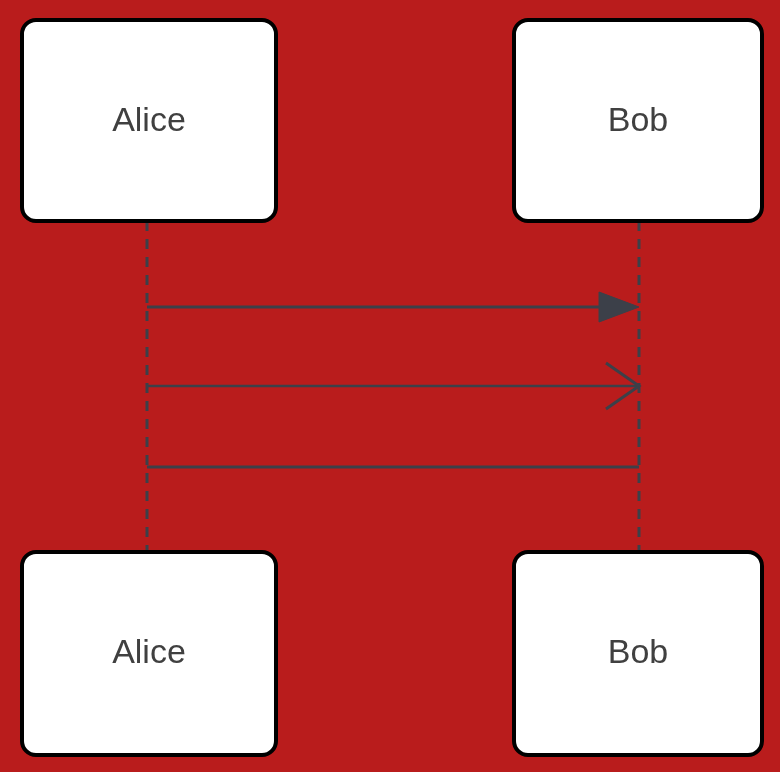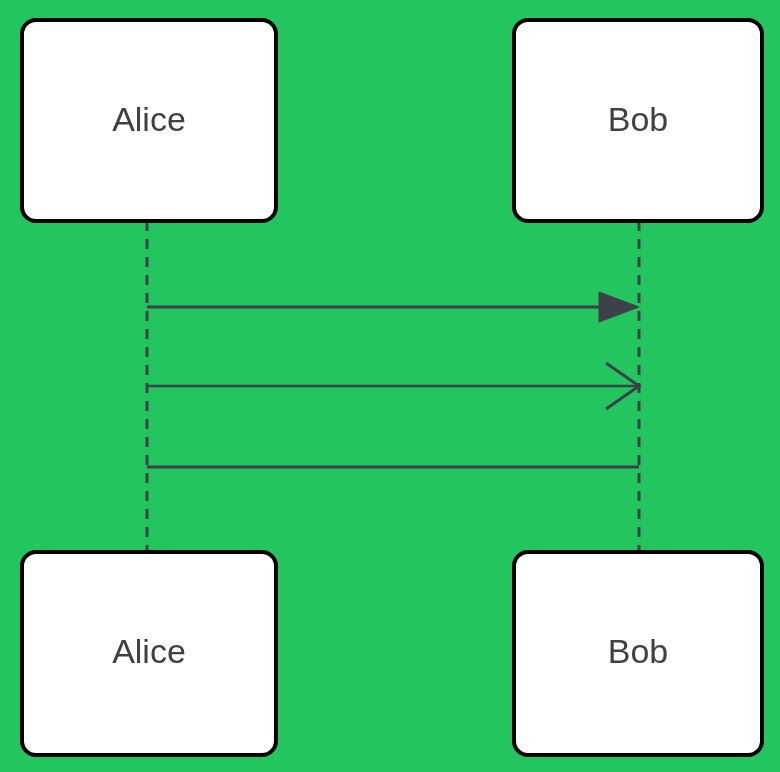--- a/index.html
+++ b/index.html
@@ -7,21 +7,21 @@
     padding: 0;
     background: #ffffff;
   }
   body {
     font-family: "Liberation Sans", sans-serif;
   }
   #diagram-canvas {
     position: relative;
     width: 780px;
     height: 772px;
-    background: #22c55e;
+    background: #b91c1c;
     overflow: hidden;
   }
   #diagram-svg {
     position: absolute;
     top: 0;
     left: 0;
     width: 780px;
     height: 772px;
     display: block;
   }

